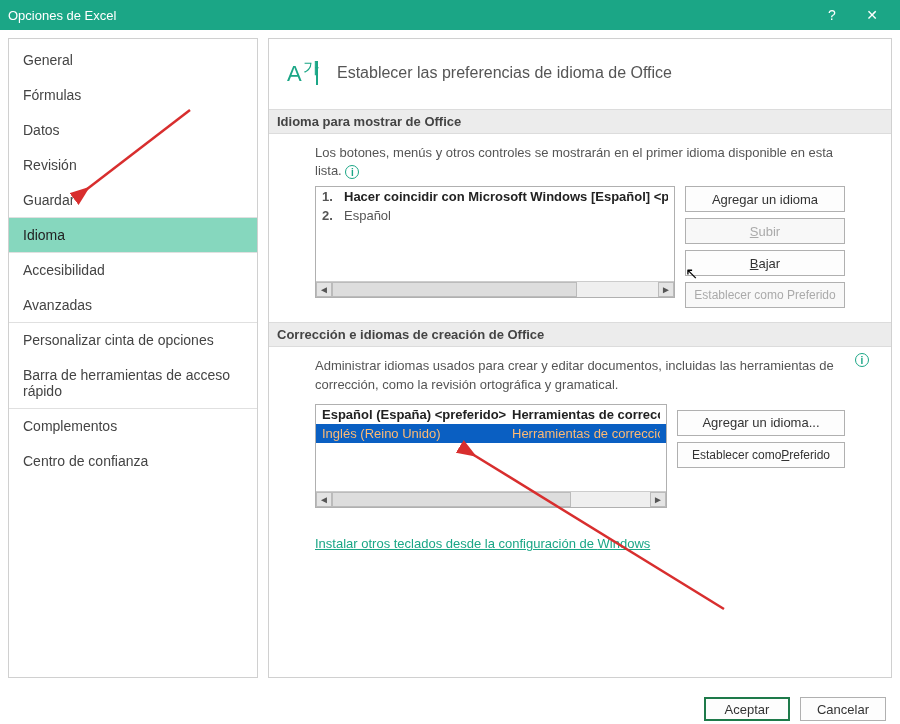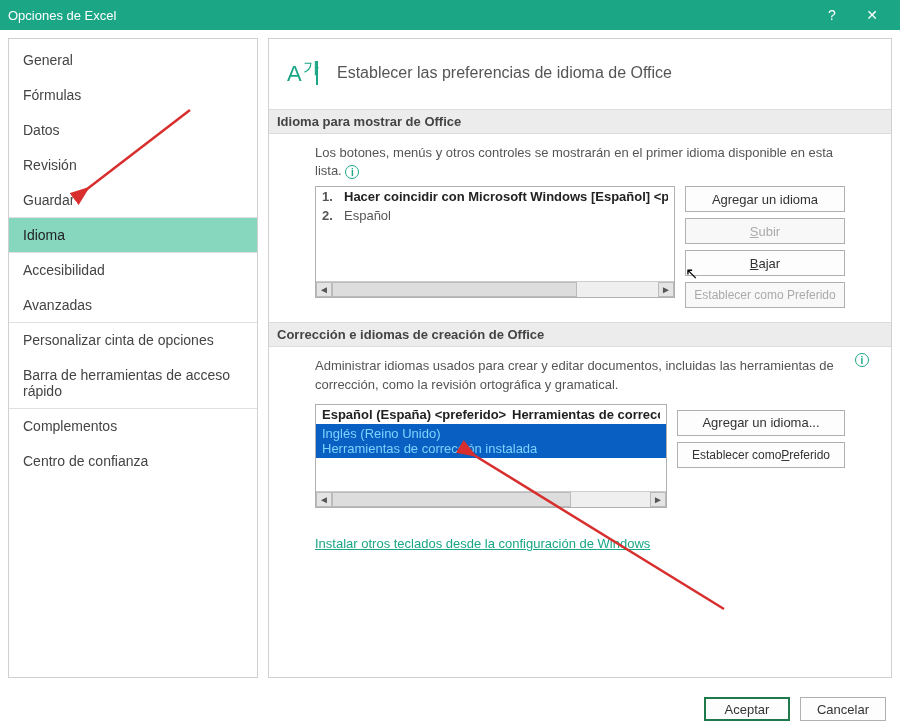--- a/index.html
+++ b/index.html
@@ -22,21 +22,21 @@
   .info-icon { display: inline-block; width: 14px; height: 14px; border: 1px solid #1ba686; border-radius: 50%; color: #1ba686; font-size: 10px; text-align: center; line-height: 13px; font-weight: bold; cursor: pointer; vertical-align: middle; }
   .info-icon.abs { position: absolute; right: 4px; top: 6px; }
   .row-flex { display: flex; gap: 10px; }
   .list-box { flex: 1; border: 1px solid #b0b0b0; height: 112px; background: #fff; position: relative; font-size: 13px; overflow: hidden; }
   .list-box.short { height: 104px; margin-top: 4px; }
   .list-row { display: flex; padding: 2px 6px; }
   .list-row .num { width: 22px; font-weight: 600; }
   .list-row .txt { flex: 1; white-space: nowrap; overflow: hidden; }
   .list-row .col2 { width: 215px; white-space: nowrap; overflow: hidden; }
   .list-row.bold .txt, .list-row.bold .col2 { font-weight: 700; color: #222; }
-  .list-row.sel { background: #0a5fc2; color: #7dd3fc; flex-direction: column; }
+  .list-row.sel { background: #0a5fc2; color: #fdba74; }
   .h-scroll { position: absolute; bottom: 0; left: 0; right: 0; height: 16px; background: #efefef; border-top: 1px solid #ccc; display: flex; }
   .h-scroll .arrow { width: 16px; height: 100%; background: #e4e4e4; border: 1px solid #bbb; display: flex; align-items: center; justify-content: center; font-size: 10px; cursor: pointer; color:#555;}
   .h-scroll .track { flex: 1; position: relative; }
   .h-scroll .thumb { position: absolute; left: 0; top: 0; bottom: 0; width: 75%; background: #ddd; border: 1px solid #bbb; }
   .btn-col { width: 160px; display: flex; flex-direction: column; gap: 6px; }
   .btn-col.wide { width: 168px; }
   .obtn { height: 26px; border: 1px solid #b0b0b0; background: #fdfdfd; font-size: 13px; color: #333; display: flex; align-items: center; justify-content: center; cursor: pointer; }
   .obtn.disabled { color: #aaa; background: #f8f8f8; cursor: default; }
   .link { color: #1ba686; text-decoration: underline; font-size: 13px; margin: 14px 0 0 28px; display: inline-block; cursor: pointer; }
   .footer { position: absolute; bottom: 0; left: 0; right: 0; height: 30px; display: flex; justify-content: flex-end; align-items: center; padding: 0 14px; gap: 10px; }

